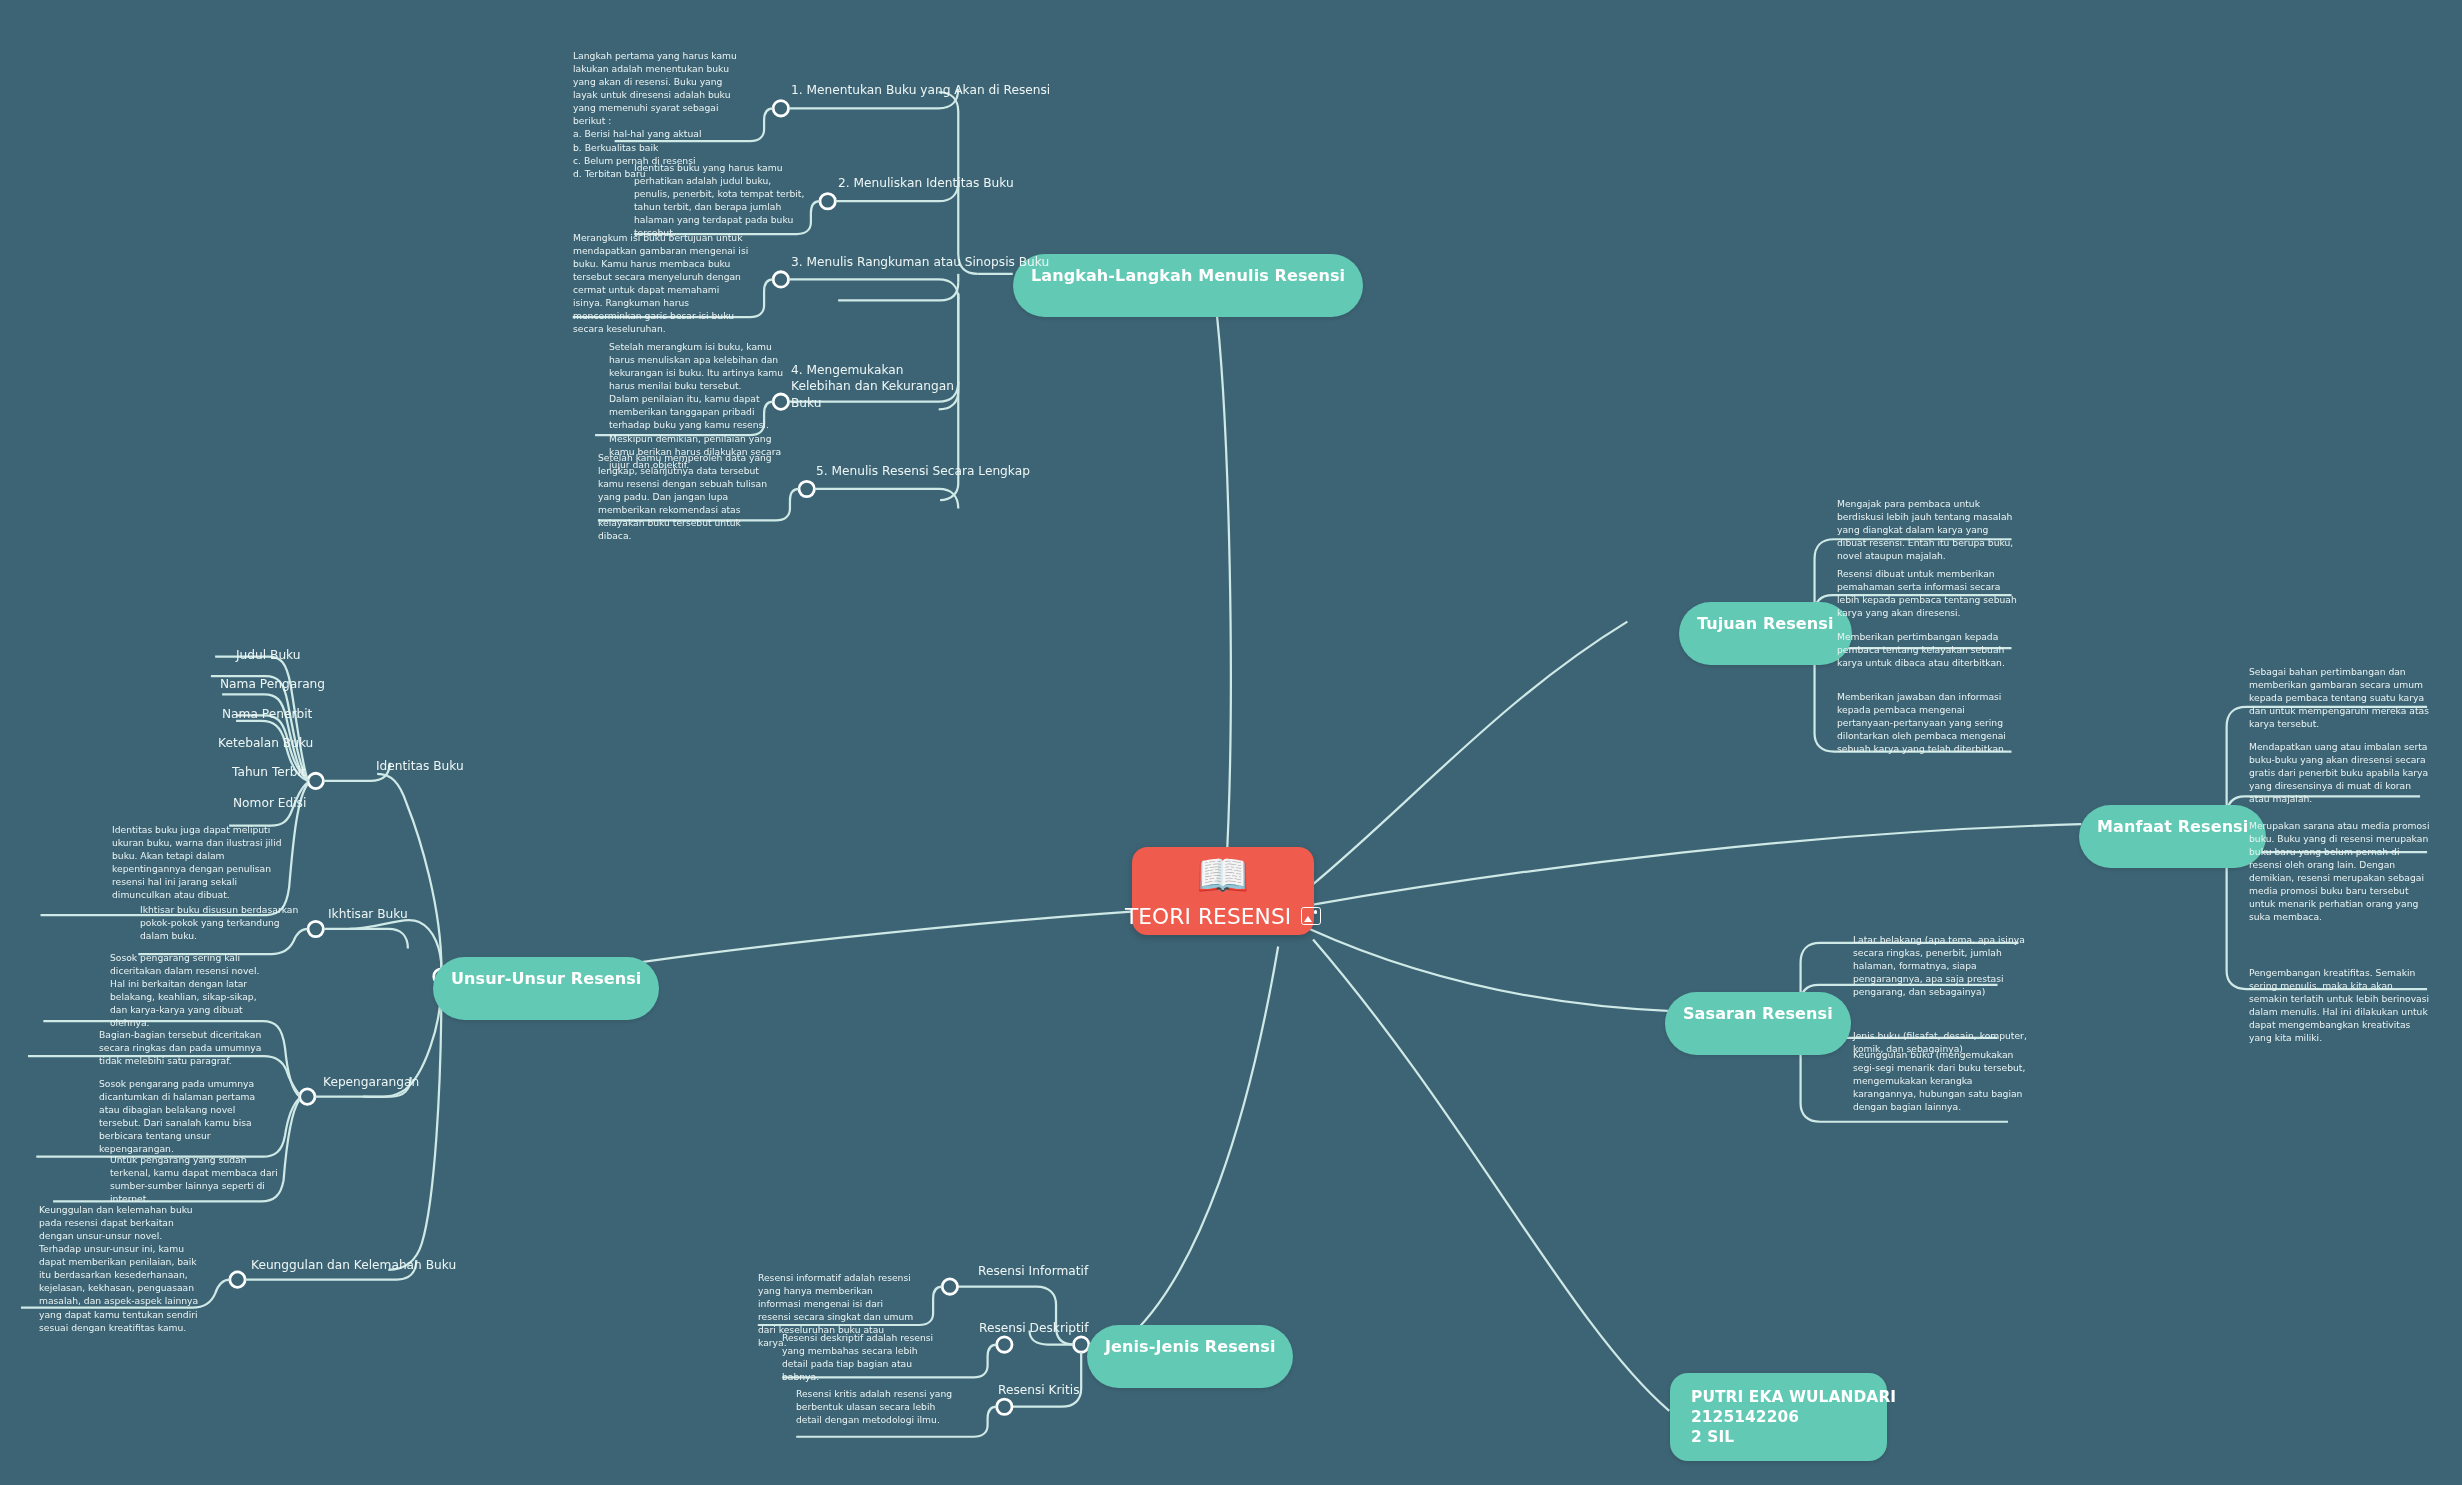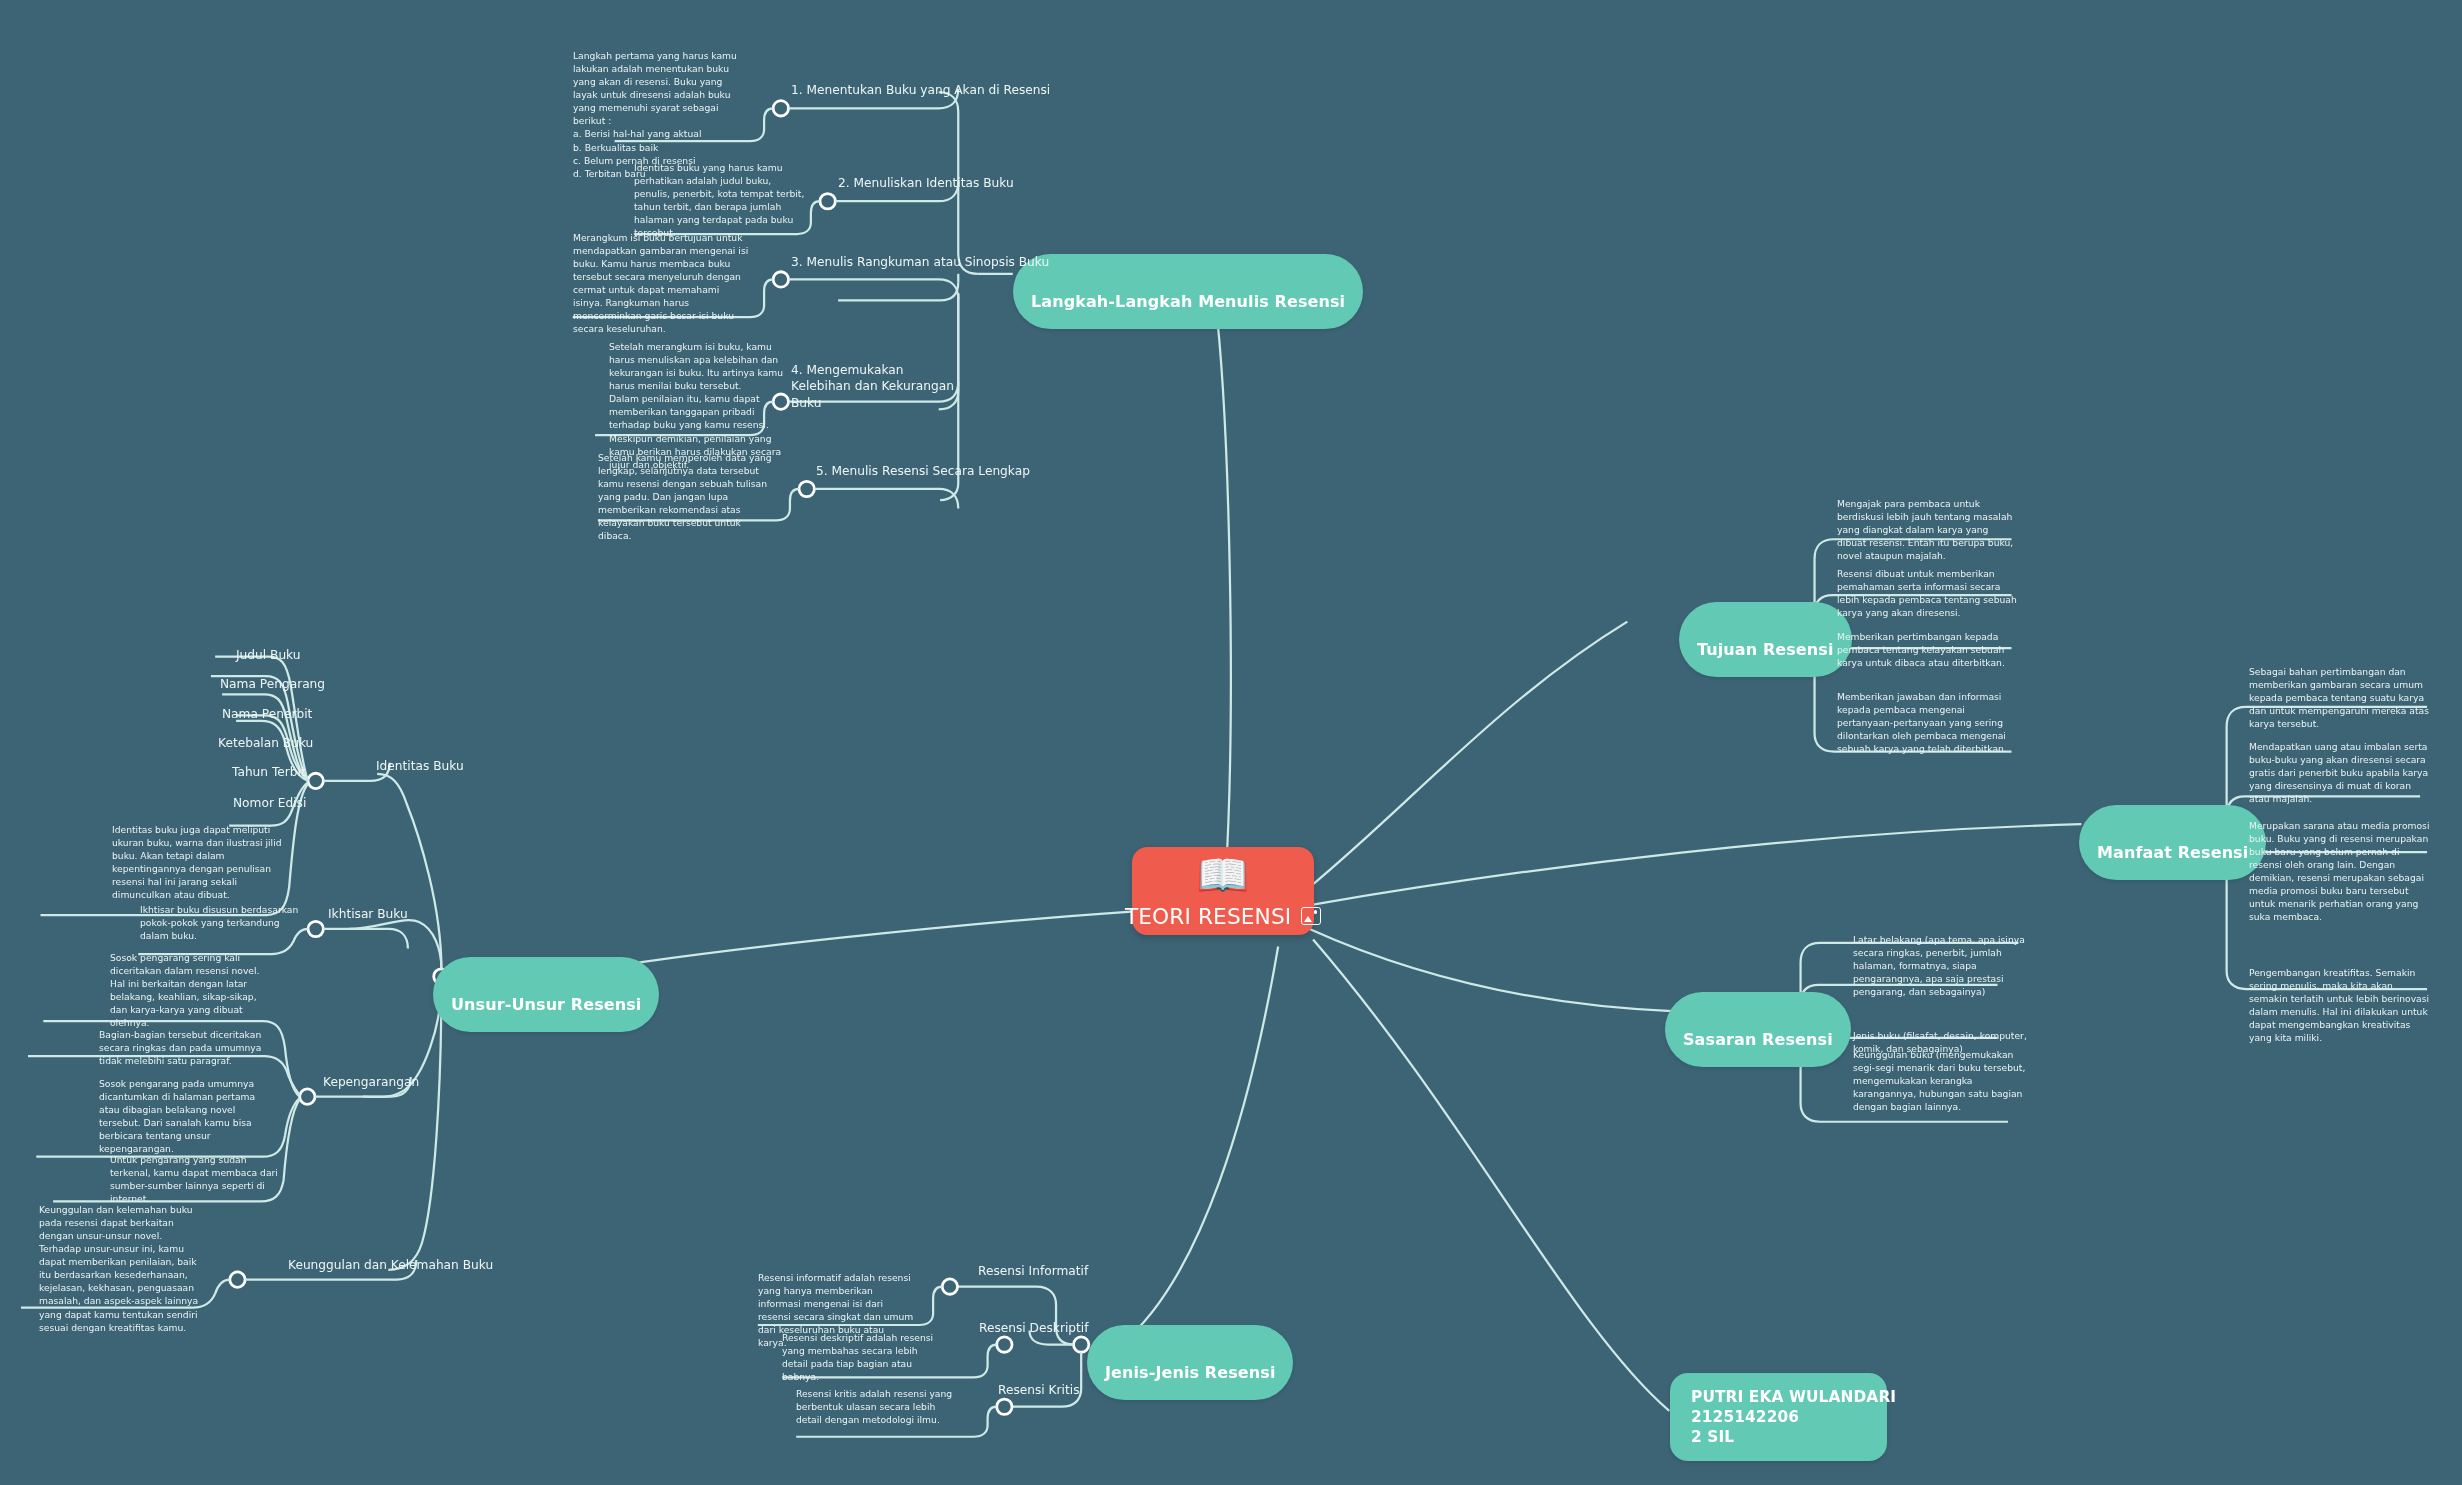--- a/index.html
+++ b/index.html
@@ -64,22 +64,22 @@
 
   
   .pill{
     position:absolute;
     background:#62c9b4;
     color:#ffffff;
     border-radius:698px;
     font-size:16px;
     font-weight:bold;
     white-space:nowrap;
-    display:flex;align-items:flex-end;justify-content:center;
-    padding:18px 18px;
+    display:flex;align-items:flex-start;justify-content:center;
+    padding:12px 18px;
     height:39px;
     box-shadow:0 1.4px 4.2px rgba(0,0,0,.12);
     letter-spacing:0.1px;
   }
   .pill.card{
     border-radius:18px;
     flex-direction:column;
     align-items:flex-start;
     justify-content:center;
     height:auto;
@@ -362,21 +362,21 @@
 
   <div class="sublabel" style="left:336px; top:758px;margin-left:40px;">
     <span>Identitas Buku</span>
   </div>
   <div class="sublabel" style="left:328px; top:906px;">
     <span>Ikhtisar Buku</span>
   </div>
   <div class="sublabel" style="left:323px; top:1074px;">
     <span>Kepengarangan</span>
   </div>
-  <div class="sublabel" style="left:251px; top:1257px;margin-left:37px;">
+  <div class="sublabel" style="left:251px; top:1257px;">
     <span>Keunggulan dan Kelemahan Buku</span>
   </div>
 
   <div class="sublabel" style="left:236px; top:647px;">
     <span>Judul Buku</span>
   </div>
   <div class="sublabel" style="left:220px; top:676px;">
     <span>Nama Pengarang</span>
   </div>
   <div class="sublabel" style="left:222px; top:706px;">

